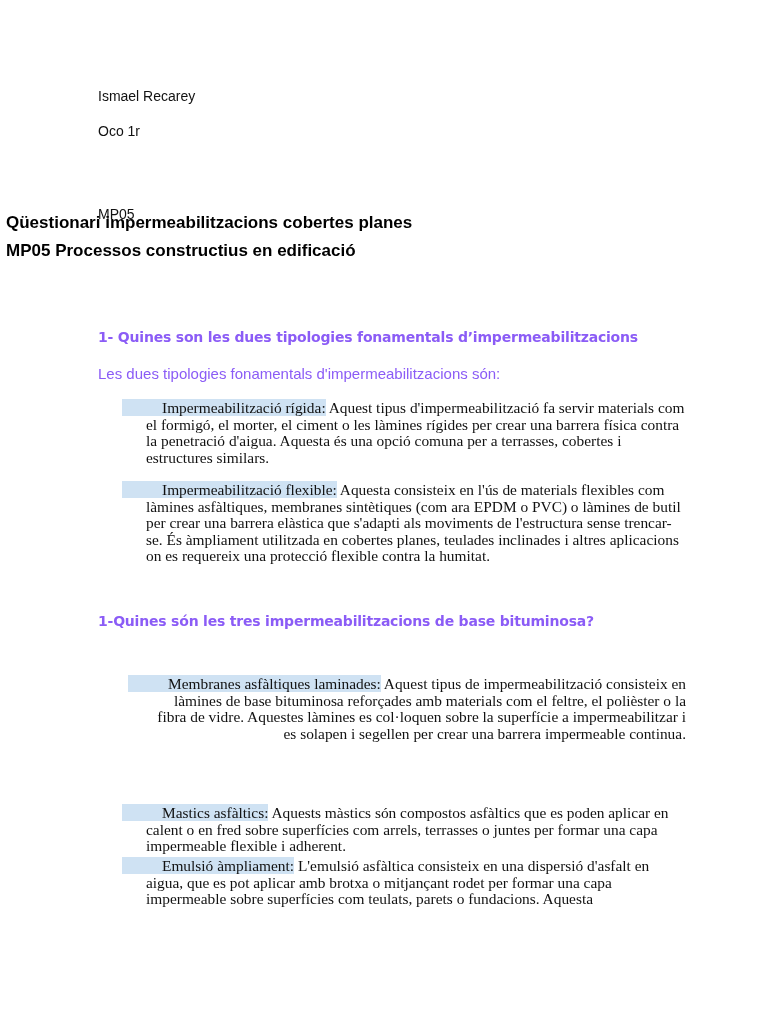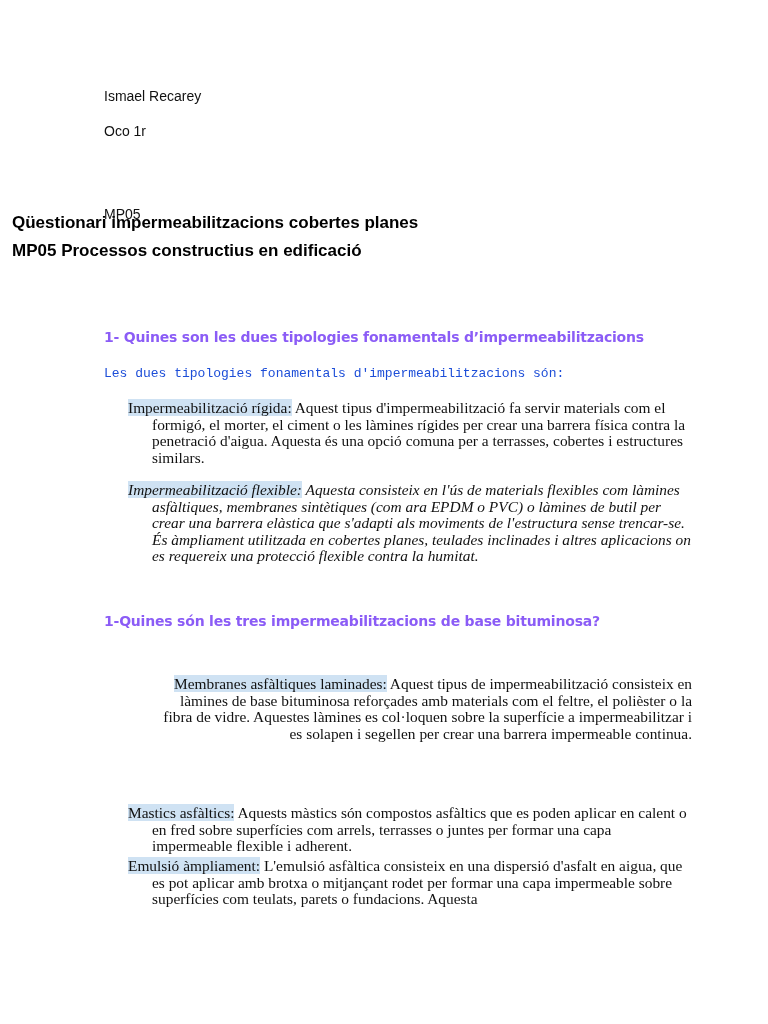--- a/index.html
+++ b/index.html
@@ -9,21 +9,21 @@
     }
     body {
       width: 768px;
       height: 1024px;
       position: relative;
       overflow: hidden;
       color: #111111;
     }
     .page {
       position: absolute;
-      left: 12px;
+      left: 6px;
       top: 0;
       width: 656px;
       height: 1024px;
       background: #ffffff;
     }
     .meta-line {
       position: absolute;
       left: 92px;
       font-family: "Liberation Sans", sans-serif;
       font-size: 14px;
@@ -49,37 +49,38 @@
       font-weight: bold;
       font-size: 14px;
       line-height: 18px;
       color: #8b5cf6;
       letter-spacing: -0.2px;
     }
     .intro {
       position: absolute;
       left: 92px;
       top: 365px;
-      font-family: Liberation Mono, monospace;
-      font-size: 13px;
+      font-family: Liberation Sans, sans-serif;
+      font-size: 15px;
       line-height: 18px;
-      color: #1d4ed8;
+      color: #8b5cf6;
     }
     .item {
       position: absolute;
       left: 140px;
       width: 540px;
       text-indent: -24px;
       font-family: "Liberation Serif", serif;
       font-size: 15.4px;
       line-height: 16.6px;
       color: #111;
     }
     .hl {
       background: #cfe2f3;
+      padding-left: 40px;
     }
   </style>
 </head>
 <body>
 
 <div class="page">
 
   <div class="meta-line" style="top:87px;">Ismael Recarey</div>
   <div class="meta-line" style="top:122px;">Oco 1r</div>
   <div class="meta-line" style="top:157px;margin-top:48px;">MP05</div>
@@ -89,21 +90,21 @@
     <div>MP05 Processos constructius en edificació</div>
   </div>
 
   <div class="question" style="top:328px;">1- Quines son les dues tipologies fonamentals d’impermeabilitzacions</div>
   <div class="intro">Les dues tipologies fonamentals d'impermeabilitzacions són:</div>
 
   <div class="item" style="top:400px;">
     <span class="hl">Impermeabilització rígida:</span><span> Aquest tipus d'impermeabilització fa servir materials com el formigó, el morter, el ciment o les làmines rígides per crear una barrera física contra la penetració d'aigua. Aquesta és una opció comuna per a terrasses, cobertes i estructures similars.</span>
   </div>
 
-  <div class="item" style="top:482px;font-style:italic;">
+  <div class="item" style="top:482px;">
     <span class="hl">Impermeabilització flexible:</span><span> Aquesta consisteix en l'ús de materials flexibles com làmines asfàltiques, membranes sintètiques (com ara EPDM o PVC) o làmines de butil per crear una barrera elàstica que s'adapti als moviments de l'estructura sense trencar-se. És àmpliament utilitzada en cobertes planes, teulades inclinades i altres aplicacions on es requereix una protecció flexible contra la humitat.</span>
   </div>
 
   <div class="question" style="top:612px;">1-Quines són les tres impermeabilitzacions de base bituminosa?</div>
 
   <div class="item" style="top:676px;text-align:right;">
     <span class="hl">Membranes asfàltiques laminades:</span><span> Aquest tipus de impermeabilització consisteix en làmines de base bituminosa reforçades amb materials com el feltre, el polièster o la fibra de vidre. Aquestes làmines es col·loquen sobre la superfície a impermeabilitzar i es solapen i segellen per crear una barrera impermeable continua.</span>
   </div>
 
   <div class="item" style="top:776px;margin-top:29px;">

